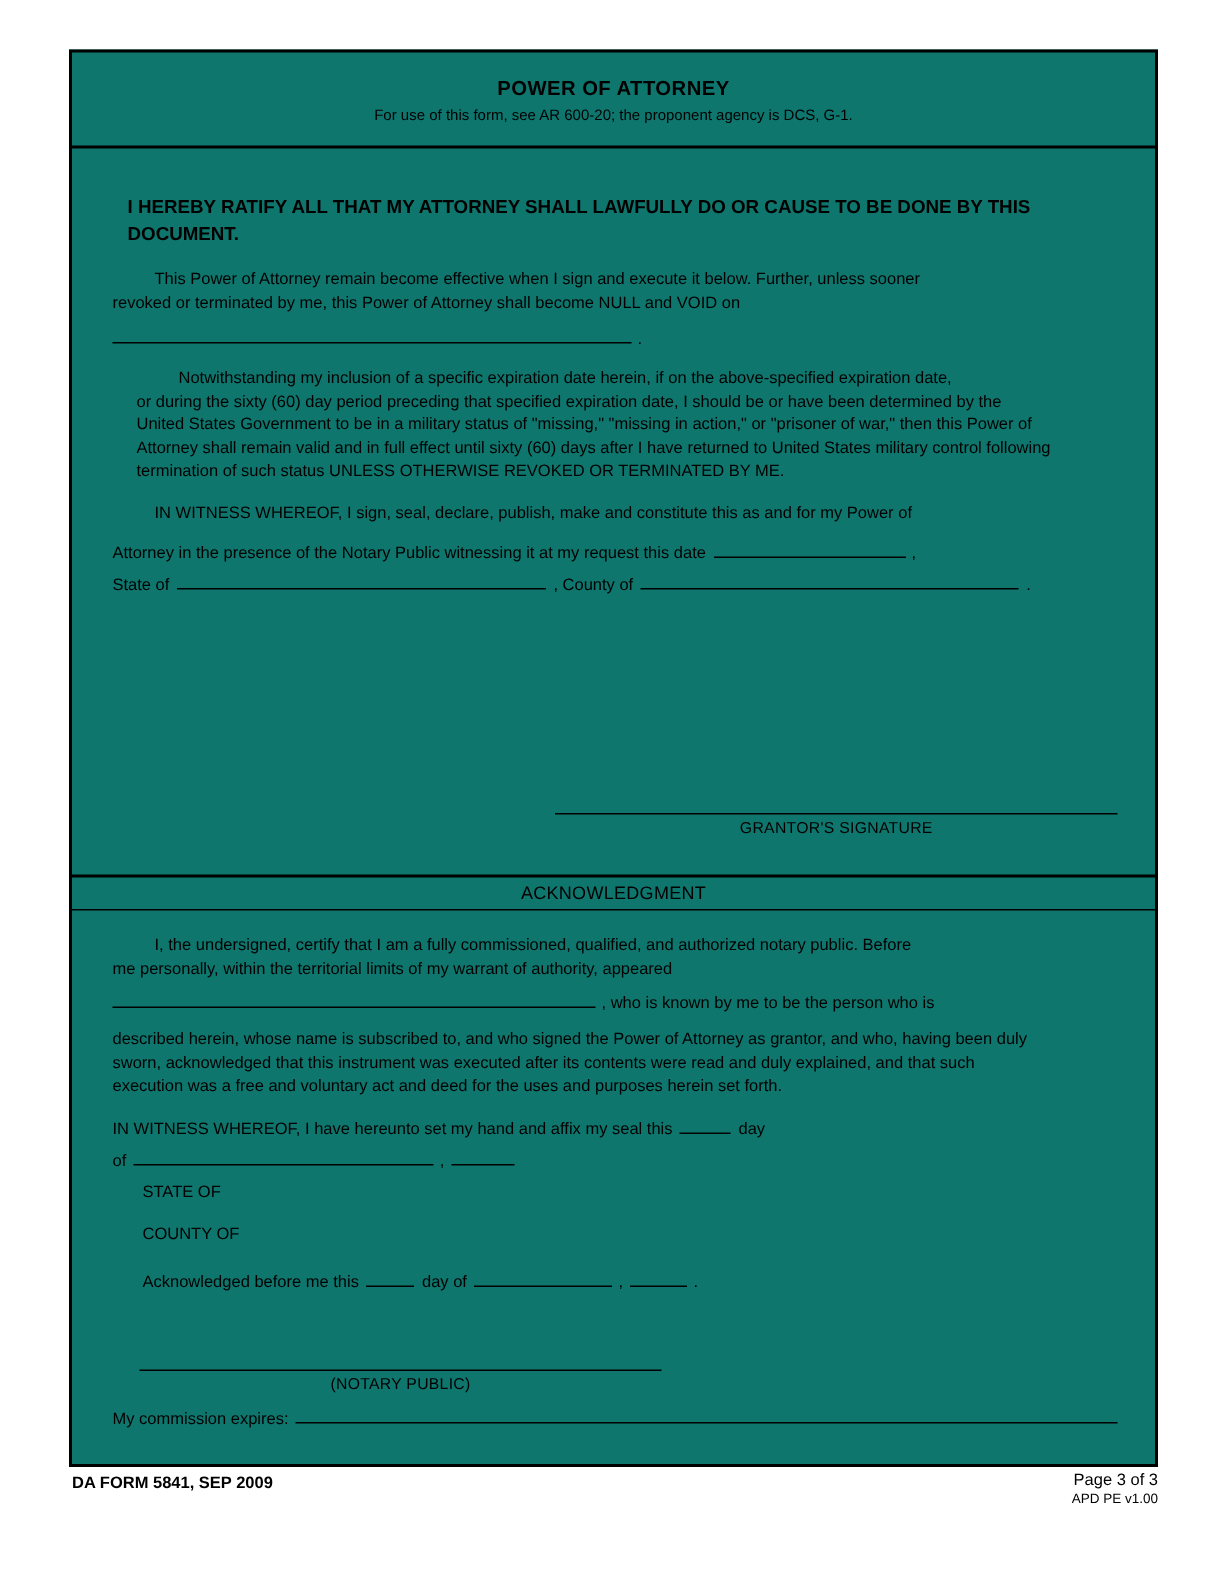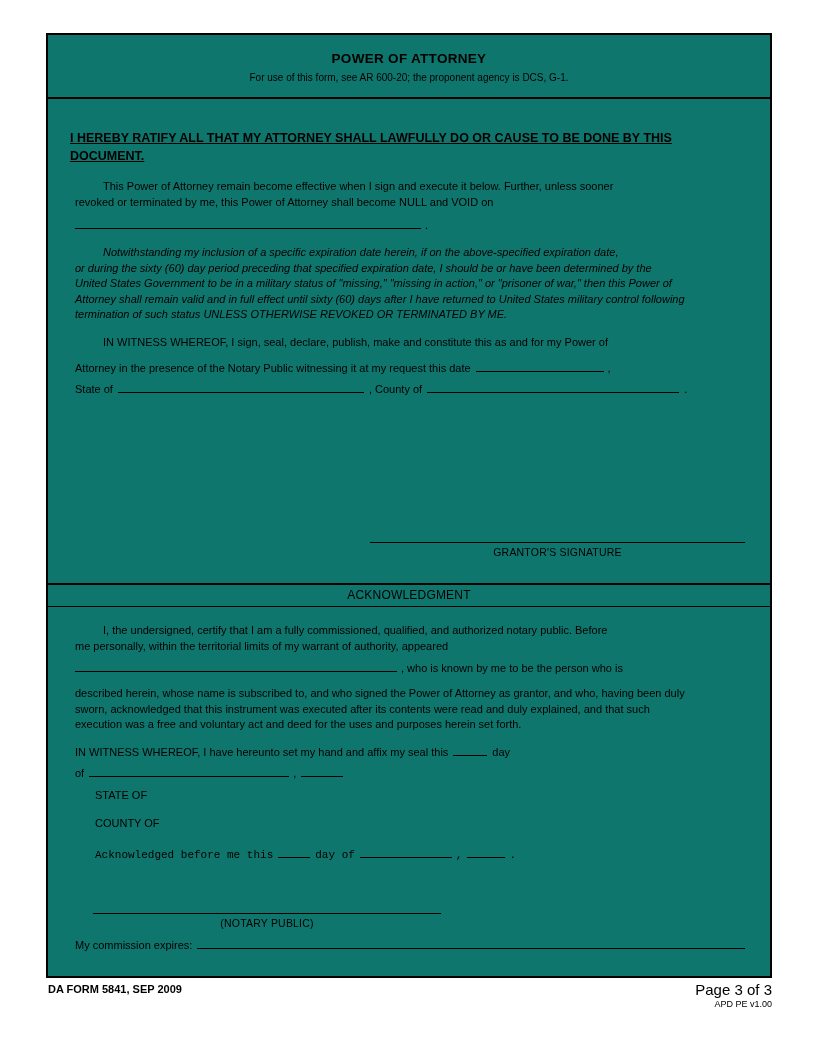--- a/index.html
+++ b/index.html
@@ -45,48 +45,48 @@
   .bl.tail { margin-right:4px; }
 
   .sigline { border-top:1.5px solid #000; }
   .siglabel { text-align:center; font-size:10.5px; padding-top:3px; letter-spacing:.2px; }
 
   .footer-left {
     position:absolute; left:48px; top:983px;
     font-weight:bold; font-size:11px;
   }
   .footer-right { position:absolute; right:44px; top:981px; text-align:right; }
-  .footer-page { font-size:15px; }
+  .footer-page { font-size:11px; }
   .footer-ver { font-size:9px; margin-top:1px; }
 </style>
 </head>
 <body>
 
 <div class="page">
   <div class="form-box">
 
     <div class="form-header">
       <div class="form-title">POWER OF ATTORNEY</div>
       <div class="form-subtitle">For use of this form, see AR 600-20; the proponent agency is DCS, G-1.</div>
     </div>
 
     <div class="poa-body">
 
-      <div class="abs ratify" style="left:22px; top:31px;text-decoration:underline;">I HEREBY RATIFY ALL THAT MY ATTORNEY SHALL LAWFULLY DO OR CAUSE TO BE DONE BY THIS DOCUMENT.</div>
+      <div class="abs ratify" style="left:37px; top:31px;">I HEREBY RATIFY ALL THAT MY ATTORNEY SHALL LAWFULLY DO OR CAUSE TO BE DONE BY THIS DOCUMENT.</div>
 
       <div class="abs" style="left:27px; top:80px;">
         <div class="ln indent">This Power of Attorney remain become effective when I sign and execute it below.  Further, unless sooner</div>
         <div class="ln">revoked or terminated by me, this Power of Attorney shall become NULL and VOID on</div>
       </div>
 
       <div class="abs" style="left:27px; top:118px;">
         <span class="bl flush tail" style="width:346px;"></span><span>.</span>
       </div>
 
-      <div class="abs" style="left:27px; top:146px;font-style:italic;">
+      <div class="abs" style="left:43px; top:146px;">
         <div class="ln indent">Notwithstanding my inclusion of a specific expiration date herein, if on the above-specified expiration date,</div>
         <div class="ln">or during the sixty (60) day period preceding that specified expiration date, I should be or have been determined by the</div>
         <div class="ln">United States Government to be in a military status of "missing," "missing in action," or "prisoner of war," then this Power of</div>
         <div class="ln">Attorney shall remain valid and in full effect until sixty (60) days after I have returned to United States military control following</div>
         <div class="ln">termination of such status UNLESS OTHERWISE REVOKED OR TERMINATED BY ME.</div>
       </div>
 
       <div class="abs ln indent" style="left:27px; top:236px;">IN WITNESS WHEREOF, I sign, seal, declare, publish, make and constitute this as and for my Power of</div>
 
       <div class="abs ln" style="left:27px; top:261px;">
@@ -128,21 +128,21 @@
       </div>
 
       <div class="abs ln" style="left:27px; top:158px;">
         <span>of</span><span class="bl tail" style="width:200px;"></span><span>,</span><span class="bl" style="width:42px;"></span>
       </div>
 
       <div class="abs ln" style="left:47px; top:181px;">STATE OF</div>
 
       <div class="abs ln" style="left:47px; top:209px;">COUNTY OF</div>
 
-      <div class="abs ln" style="left:47px; top:239px;font-family:Liberation Mono, monospace;">
+      <div class="abs ln" style="left:47px; top:239px;">
         <span>Acknowledged before me this</span><span class="bl" style="width:32px;"></span><span>day of</span><span class="bl tail" style="width:92px;"></span><span>,</span><span class="bl tail" style="width:38px;"></span><span>.</span>
       </div>
 
       <div class="abs" style="left:45px; top:306px; width:348px;">
         <div class="sigline" style="border-top-width:1px;"></div>
         <div class="siglabel">(NOTARY PUBLIC)</div>
       </div>
 
       <div class="abs ln" style="left:27px; top:330px;">
         <span>My commission expires:</span><span class="bl" style="width:548px;"></span>

